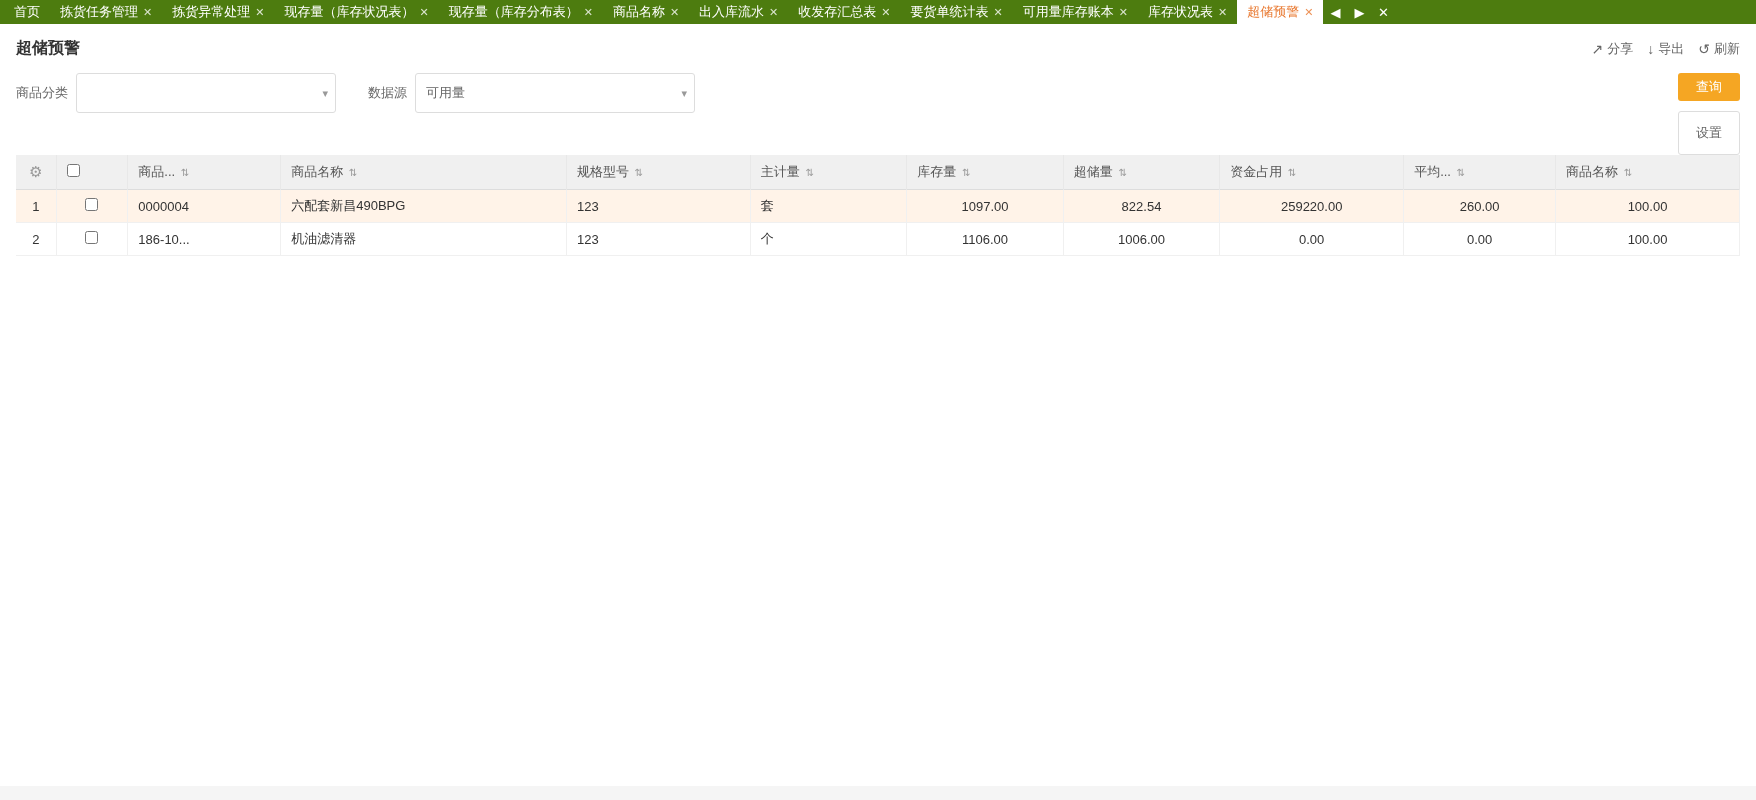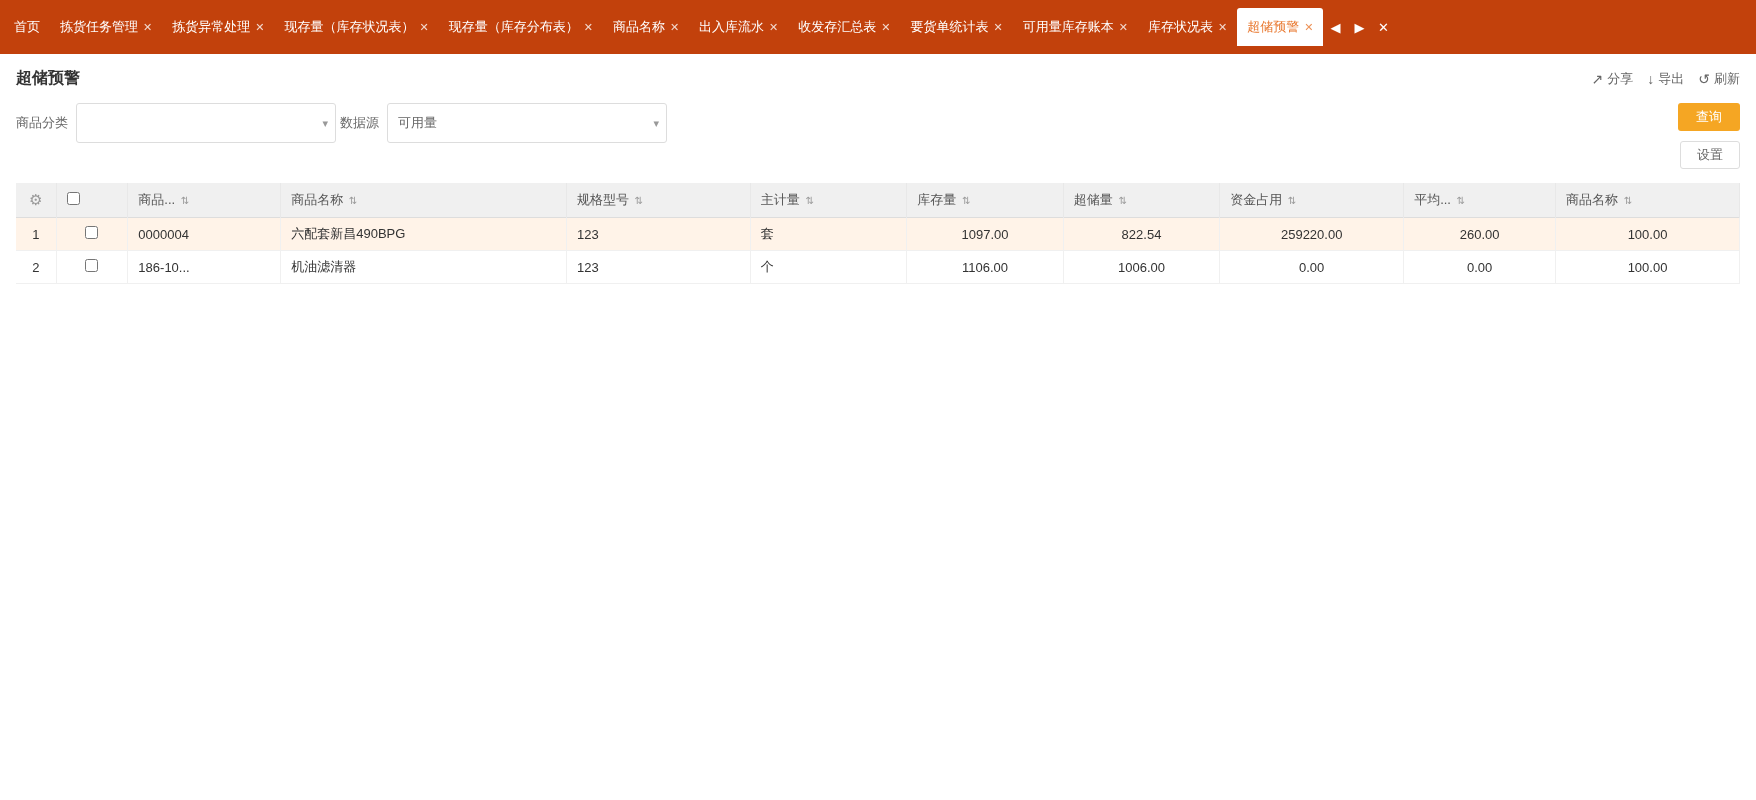--- a/index.html
+++ b/index.html
@@ -2,22 +2,22 @@
 <html><head>
   <meta charset="utf-8">
   <style>
     * { box-sizing: border-box; margin: 0; padding: 0; }
     body { font-family: 'Microsoft YaHei', Arial, sans-serif; font-size: 13px; background: #f5f5f5; color: #333; }
 
     
     .top-nav {
       display: flex;
       align-items: center;
-      background: #c2410c;
-      height: 54px;
+      background: #4d7c0f;
+      height: 24px;
       padding: 0 4px;
       overflow: hidden;
       white-space: nowrap;
     }
     .top-nav-item {
       display: inline-flex;
       align-items: center;
       padding: 0 10px;
       height: 38px;
       color: #fff;
@@ -128,31 +128,30 @@
       padding: 5px 18px;
       cursor: pointer;
       font-size: 13px;
       margin-left: auto;
     }
     .btn-settings {
       background: #fff;
       color: #666;
       border: 1px solid #ddd;
       border-radius: 3px;
-      padding: 4px 16px;
+      padding: 12px 16px;
       cursor: pointer;
       font-size: 13px;
       margin-top: 6px;
       display: block;
     }
 
     .filter-buttons {
       display: flex;
       flex-direction: column;
-      align-items: flex-end;
       margin-left: auto;
       gap: 4px;
     }
 
     
     .data-table {
       width: 100%;
       border-collapse: collapse;
       font-size: 13px;
     }
@@ -268,21 +267,21 @@
         <span style="font-size:14px;">↓</span>
         <span>导出</span>
       </span>
       <span class="header-action-btn">
         <span style="font-size:14px;">↺</span>
         <span>刷新</span>
       </span>
     </div>
   </div>
 
-  <div style="display:flex; align-items:flex-start; gap:4px; margin-bottom:14px;">
+  <div style="display:flex; align-items:flex-start; gap:32px; margin-bottom:0;">
     <div class="filter-item">
       <span class="filter-label">商品分类</span>
       <div class="filter-select-wrapper">
         <div class="filter-select" style="min-width:260px;">
           <span></span>
         </div>
         <span class="chevron">▾</span>
       </div>
     </div>
 

